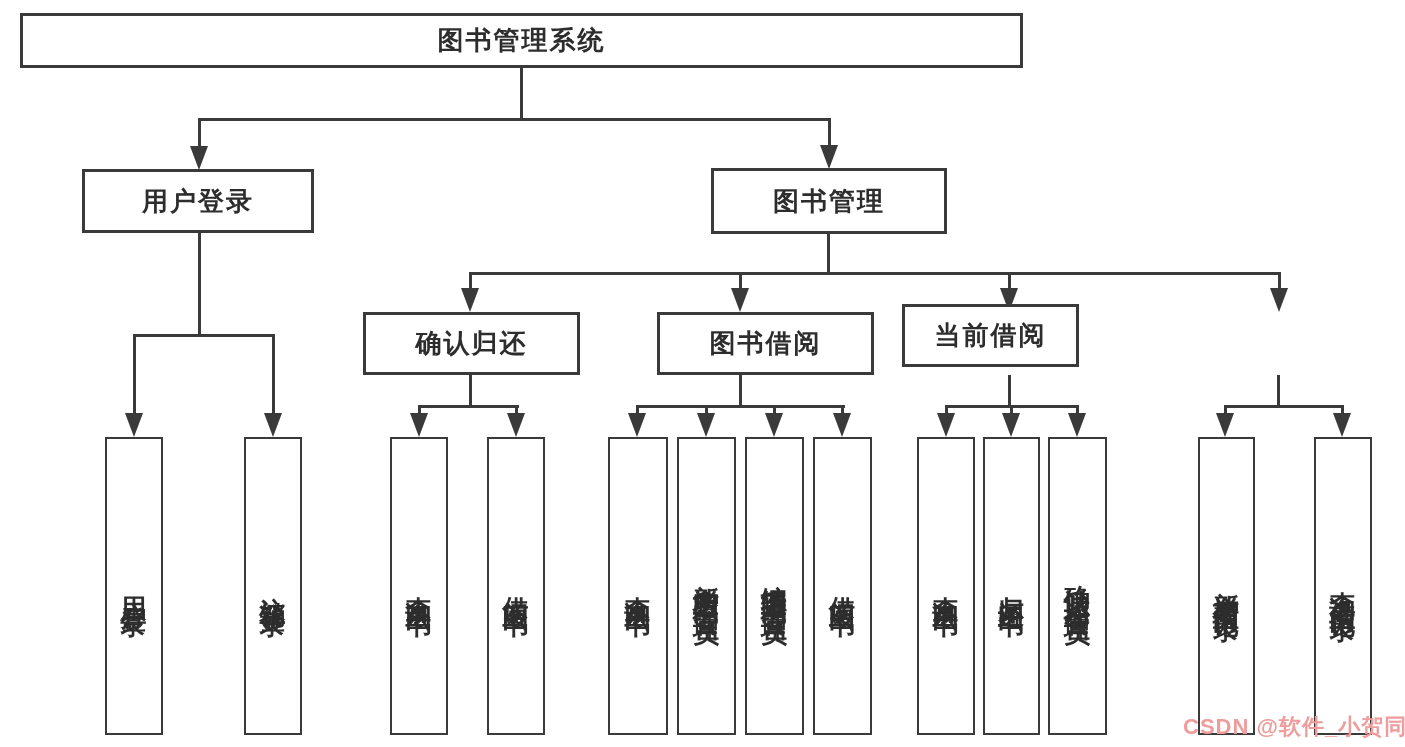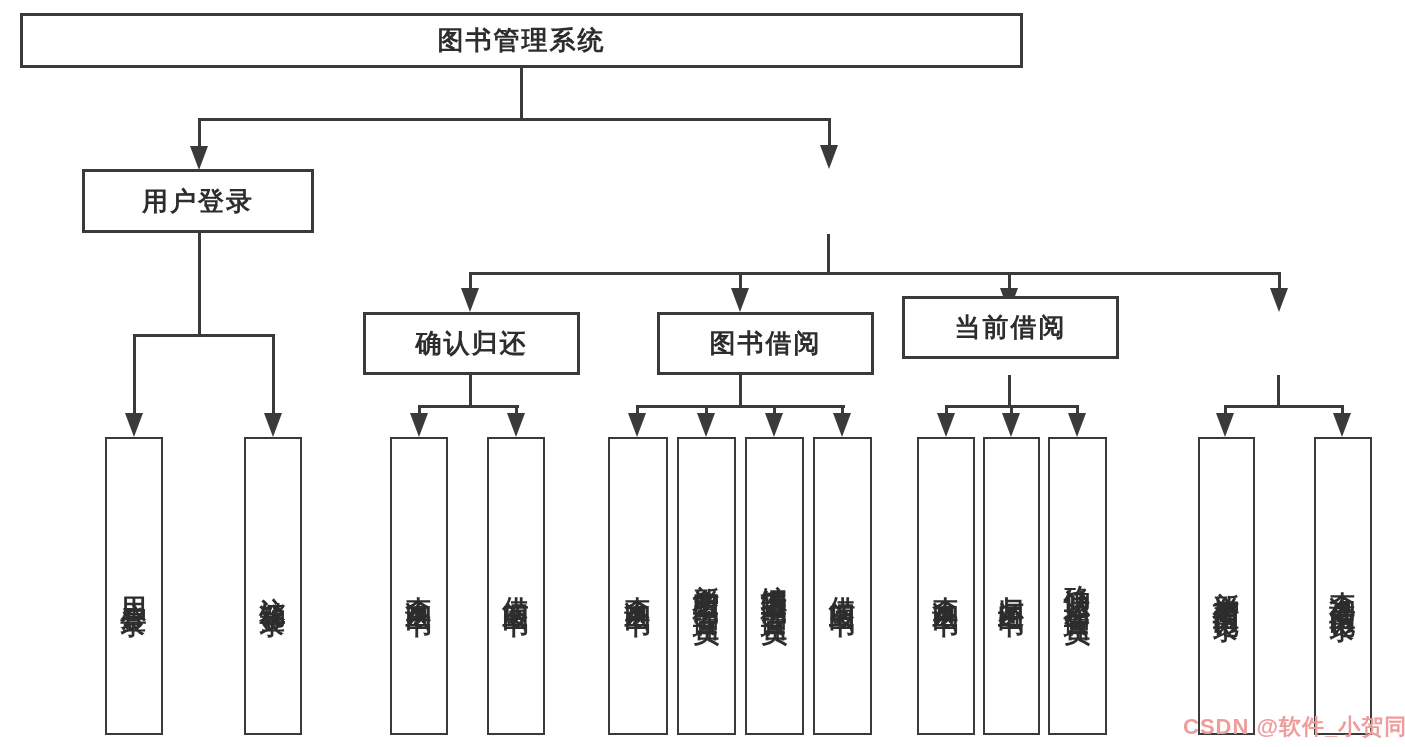--- a/index.html
+++ b/index.html
@@ -56,24 +56,25 @@
   }
 </style>
 </head>
 <body>
 
 <div class="canvas">
 
   <div class="box" style="left:20px;top:13px;width:1003px;height:55px">图书管理系统</div>
 
   <div class="box" style="left:82px;top:169px;width:232px;height:64px">用户登录</div>
+  <div class="box" style="left:711px;top:168px;width:236px;height:66px">图书管理</div>
 
   <div class="box" style="left:363px;top:312px;width:217px;height:63px">确认归还</div>
   <div class="box" style="left:657px;top:312px;width:217px;height:63px">图书借阅</div>
-  <div class="box" style="left:902px;top:296px;width:217px;height:63px">当前借阅</div>
+  <div class="box" style="left:902px;top:304px;width:177px;height:63px">当前借阅</div>
 
   <div class="box leaf" style="left:105px;top:437px;width:58px;height:298px">用户登录</div>
   <div class="box leaf" style="left:244px;top:437px;width:58px;height:298px">注销登录</div>
 
   <div class="box leaf" style="left:390px;top:437px;width:58px;height:298px">查询图书</div>
   <div class="box leaf" style="left:487px;top:437px;width:58px;height:298px">借阅图书</div>
 
   <div class="box leaf" style="left:608px;top:437px;width:60px;height:298px">查询图书</div>
   <div class="box leaf" style="left:677px;top:437px;width:59px;height:298px">新增图书（管理员）</div>
   <div class="box leaf" style="left:745px;top:437px;width:59px;height:298px">编辑图书（管理员）</div>

